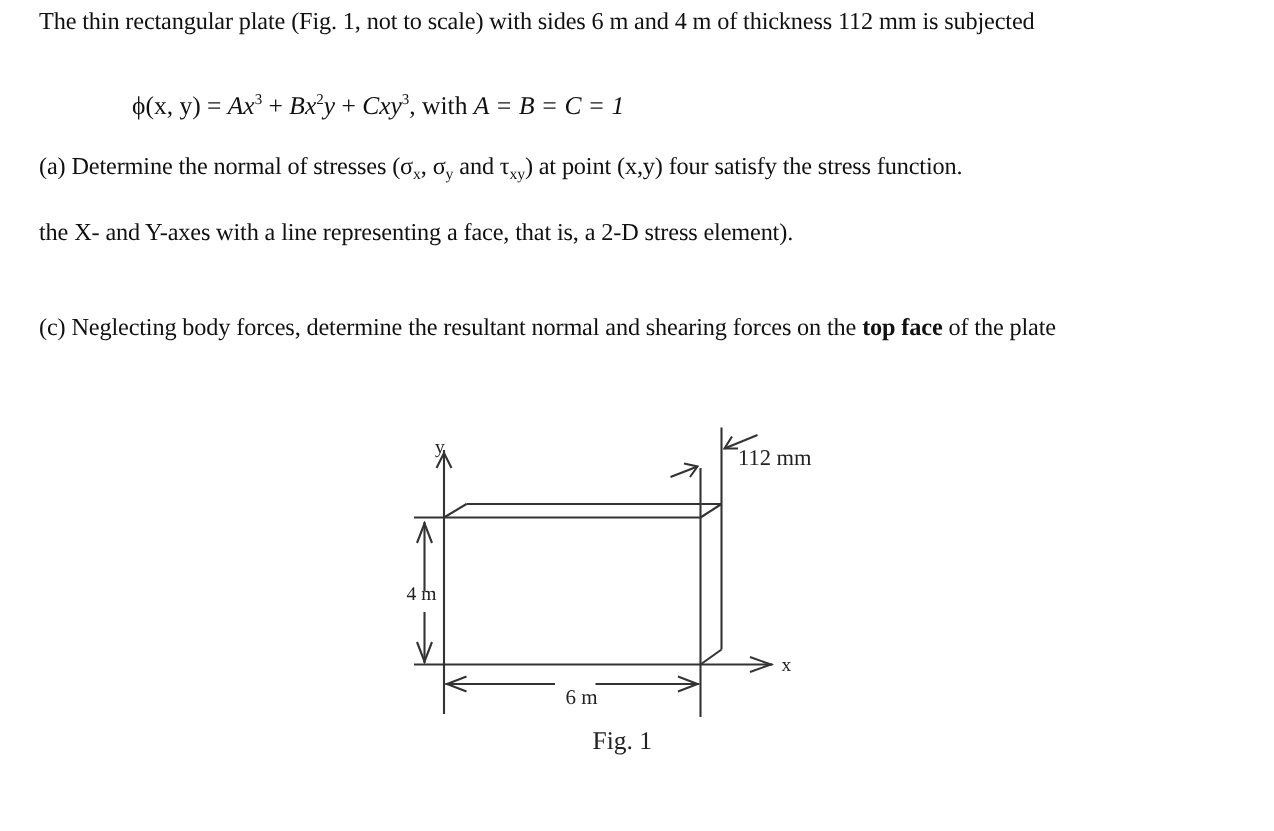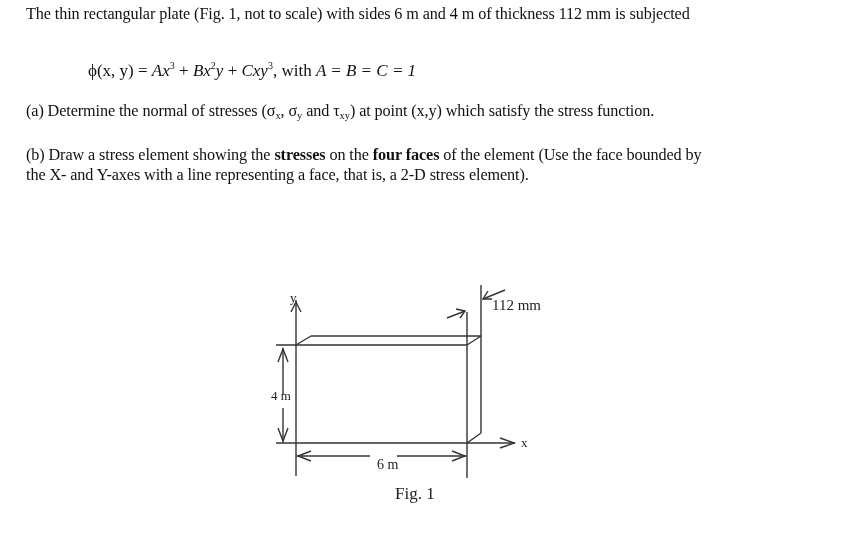--- a/index.html
+++ b/index.html
@@ -28,29 +28,29 @@
 
 <div class="para" style="top:4px;font-family:Liberation Serif, serif;">
   <div>The thin rectangular plate (Fig. 1, not to scale) with sides 6 m and 4 m of thickness 112 mm is subjected</div>
 </div>
 
 <div class="eq">
   <span>ϕ(x, y) = </span><i>Ax</i><sup>3</sup><span> + </span><i>Bx</i><sup>2</sup><i>y</i><span> + </span><i>Cxy</i><sup>3</sup><span>, with </span><i>A = B = C = 1</i>
 </div>
 
 <div class="para" style="top:101px;">
-  <span>(a) Determine the normal of stresses (</span><span>σ</span><span class="sub">x</span><span>, </span><span>σ</span><span class="sub">y</span><span> and </span><span>τ</span><span class="sub">xy</span><span>) at point (x,y) which satisfy the stress function.</span>
+  <span>(a) Determine the normal of stresses (</span><span>σ</span><span class="sub">x</span><span>, </span><span>σ</span><span class="sub">y</span><span> and </span><span>τ</span><span class="sub">xy</span><span>) at point (x,y) four satisfy the stress function.</span>
 </div>
 
 <div class="para" style="top:145px;">
-  <div><span>(b) Draw a stress element showing the </span><b>stresses</b><span> on the </span><b>four faces</b><span> of the element (Use the face bounded by</span></div>
   <div>the X- and Y-axes with a line representing a face, that is, a 2-D stress element).</div>
 </div>
 
 <div class="para" style="top:208px;">
+  <div><span>(c) Neglecting body forces, determine the resultant normal and shearing forces on the </span><b>top face</b><span> of the plate</span></div>
 </div>
 
 <svg width="849" height="554" viewBox="0 0 849 554">
   <g stroke="#333" stroke-width="1.4" fill="none">
 
     <line x1="296" y1="300" x2="296" y2="476"></line>
     <polyline points="291,312 296,302 301,312"></polyline>
 
     <line x1="276" y1="443" x2="515" y2="443"></line>
     <polyline points="500,438 514,443 500,448"></polyline>

